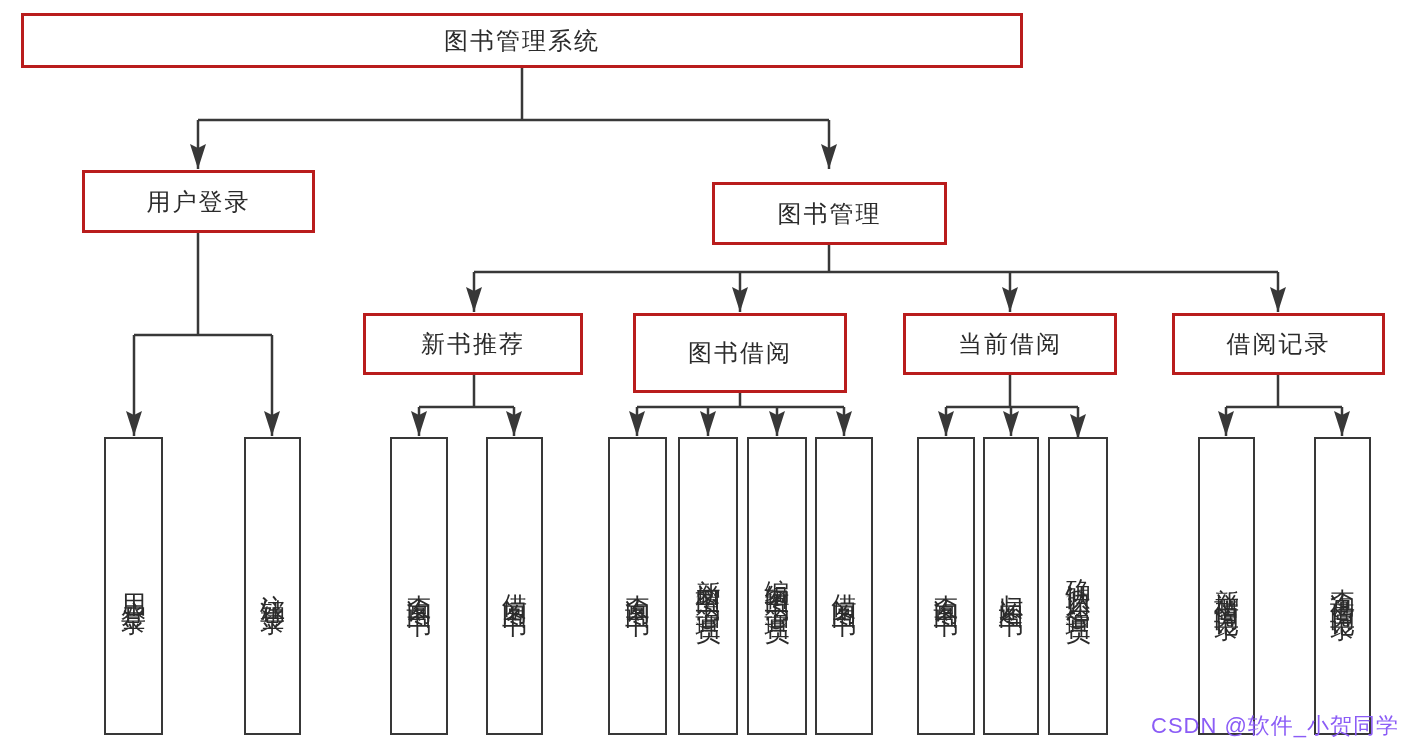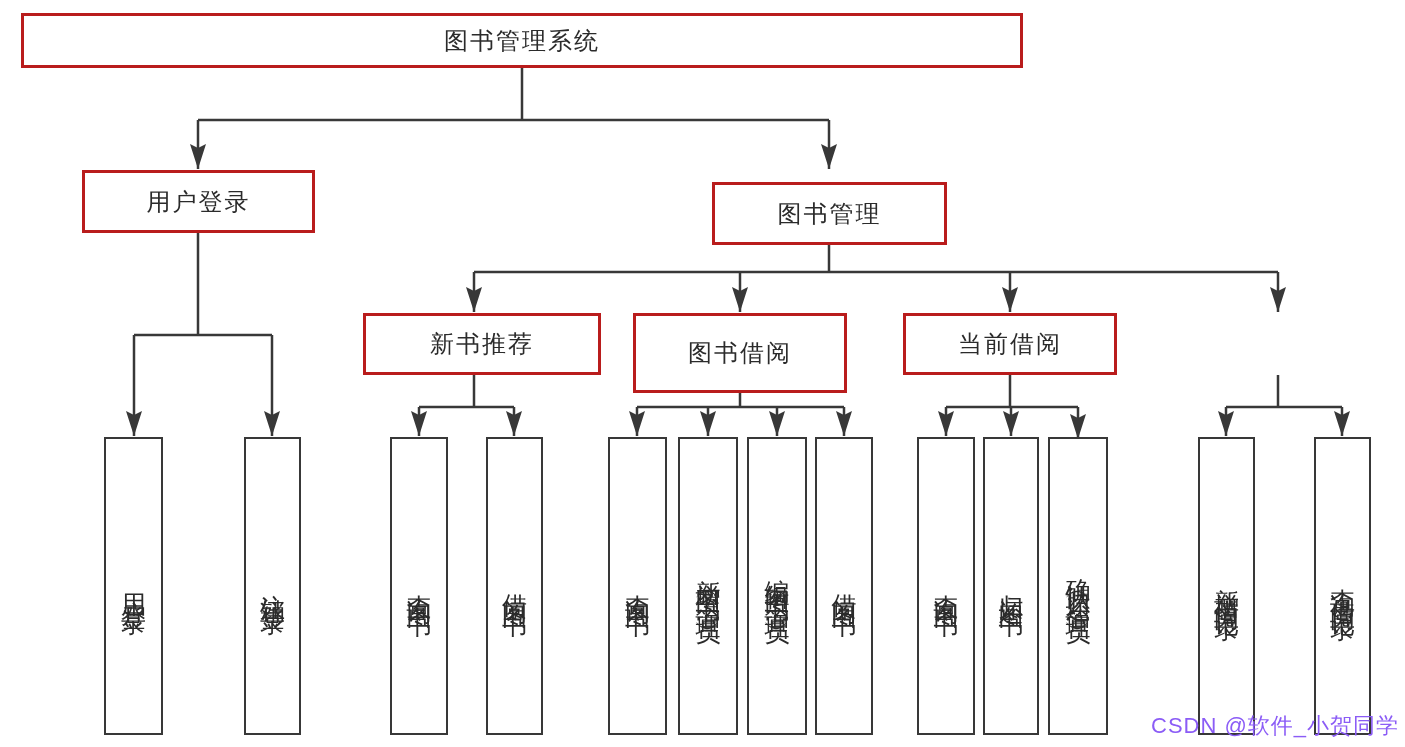--- a/index.html
+++ b/index.html
@@ -36,21 +36,21 @@
     text-orientation:mixed;
     font-size:25px;
     letter-spacing:6px;
     line-height:1;
     color:#2b2b2b;
   }
   
   .n-root{left:21px;top:13px;width:1002px;height:55px;}
   .n-user{left:82px;top:170px;width:233px;height:63px;}
   .n-mgmt{left:712px;top:182px;width:235px;height:63px;}
-  .n-newbook{left:363px;top:313px;width:238px;height:62px;}
+  .n-newbook{left:363px;top:313px;width:220px;height:62px;}
   .n-borrow{left:633px;top:313px;width:214px;height:80px;}
   .n-current{left:903px;top:313px;width:214px;height:62px;}
   .n-records{left:1172px;top:313px;width:213px;height:62px;}
   
   .l-userlogin{left:104px;width:59px;}
   .l-logout{left:244px;width:57px;}
   .l-nbquery{left:390px;width:58px;}
   .l-nbborrow{left:486px;width:57px;}
   .l-bbquery{left:608px;width:59px;}
   .l-bbadd{left:678px;width:60px;}
@@ -132,20 +132,23 @@
 
   <div class="node n-newbook">
     <span>新书推荐</span>
   </div>
   <div class="node n-borrow">
     <span>图书借阅</span>
   </div>
   <div class="node n-current">
     <span>当前借阅</span>
   </div>
+  <div class="node n-records">
+    <span>借阅记录</span>
+  </div>
 
   <div class="leaf l-userlogin">
     <span>用户登录</span>
   </div>
   <div class="leaf l-logout">
     <span>注销登录</span>
   </div>
   <div class="leaf l-nbquery">
     <span>查询图书</span>
   </div>

